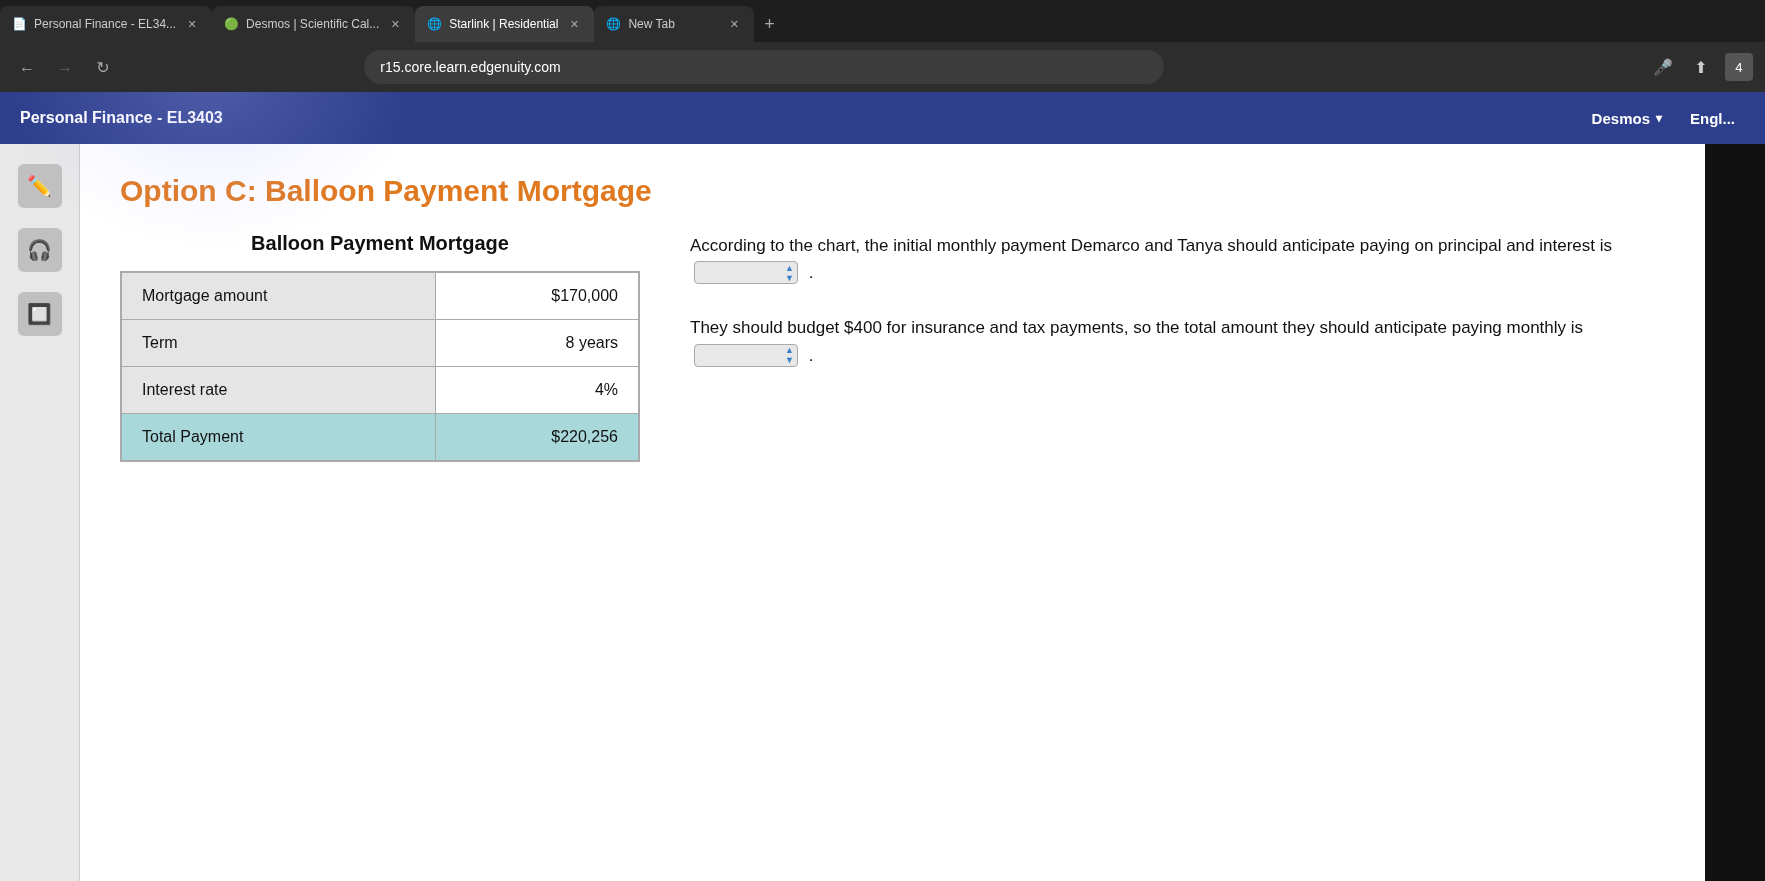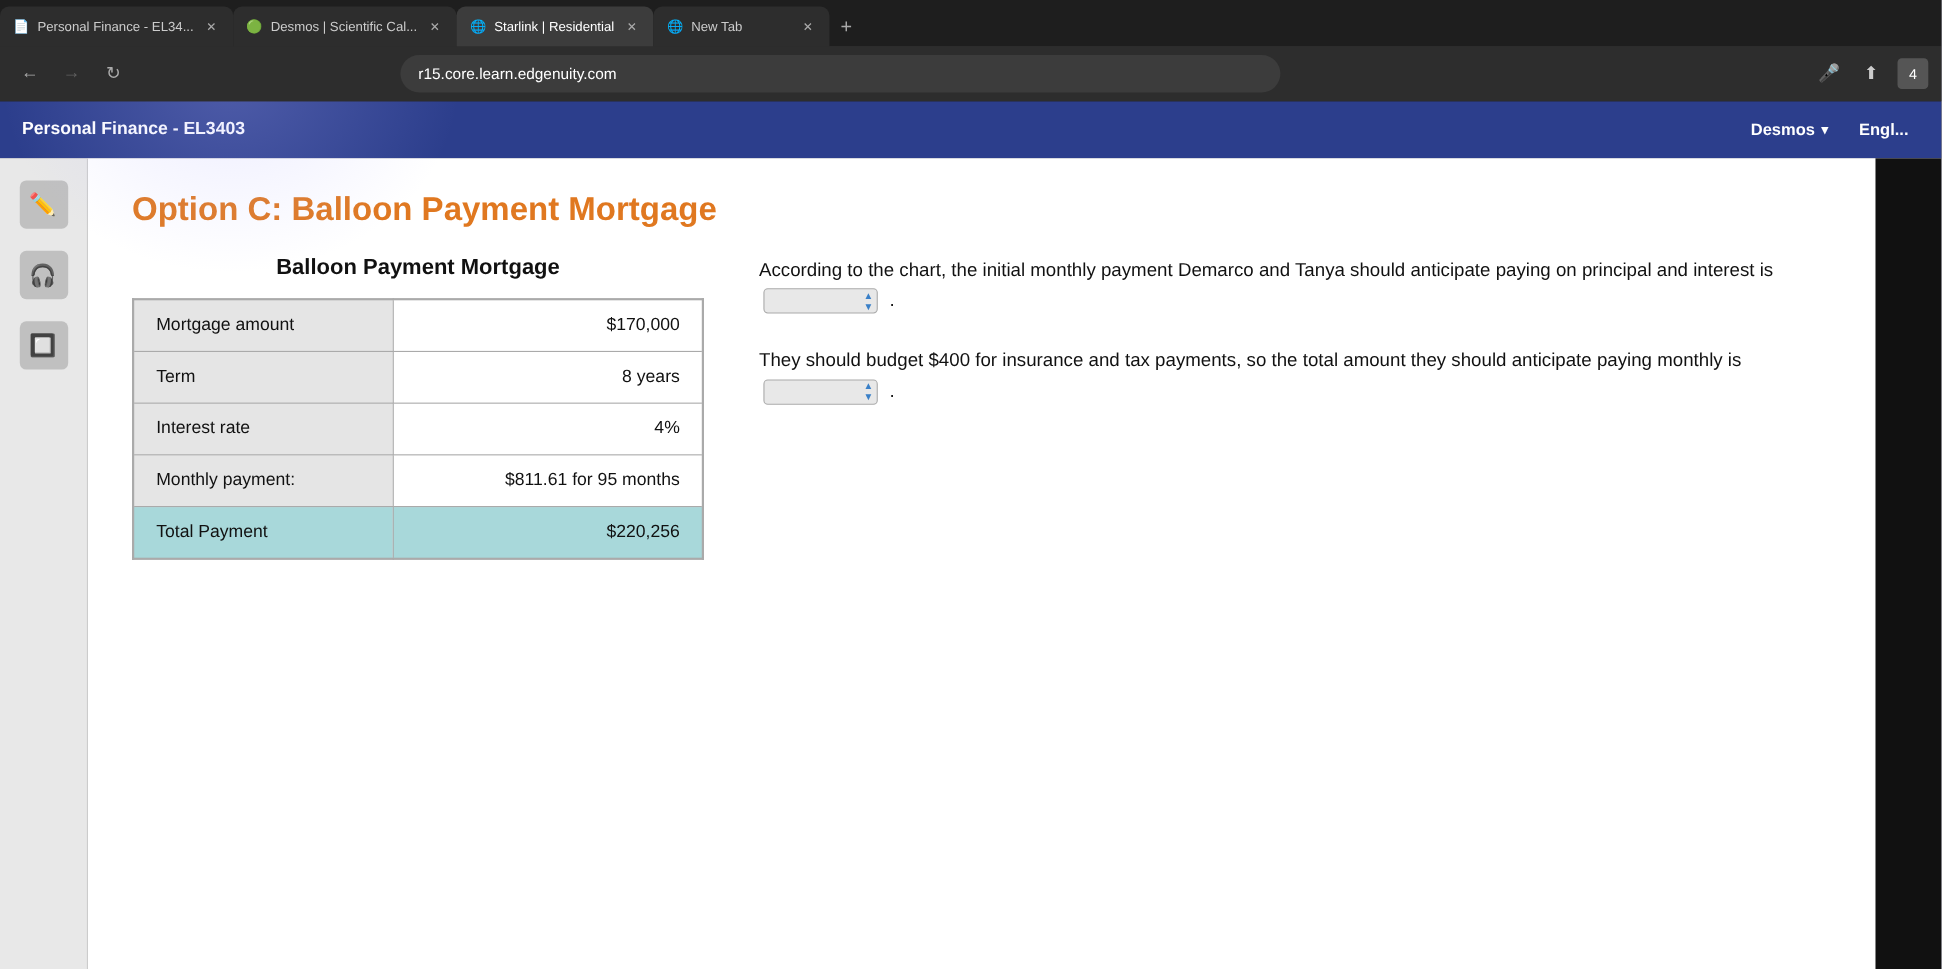--- a/index.html
+++ b/index.html
@@ -399,24 +399,20 @@
             </tr>
             <tr>
               <td>Term</td>
               <td>8 years</td>
             </tr>
             <tr>
               <td>Interest rate</td>
               <td>4%</td>
             </tr>
             <tr>
-              <td>Monthly payment:</td>
-              <td>$811.61 for 95 months</td>
-            </tr>
-            <tr>
               <td>Total Payment</td>
               <td>$220,256</td>
             </tr>
           </tbody>
         </table>
       </div>
 
       <div class="text-section">
 
         <div class="text-block">

